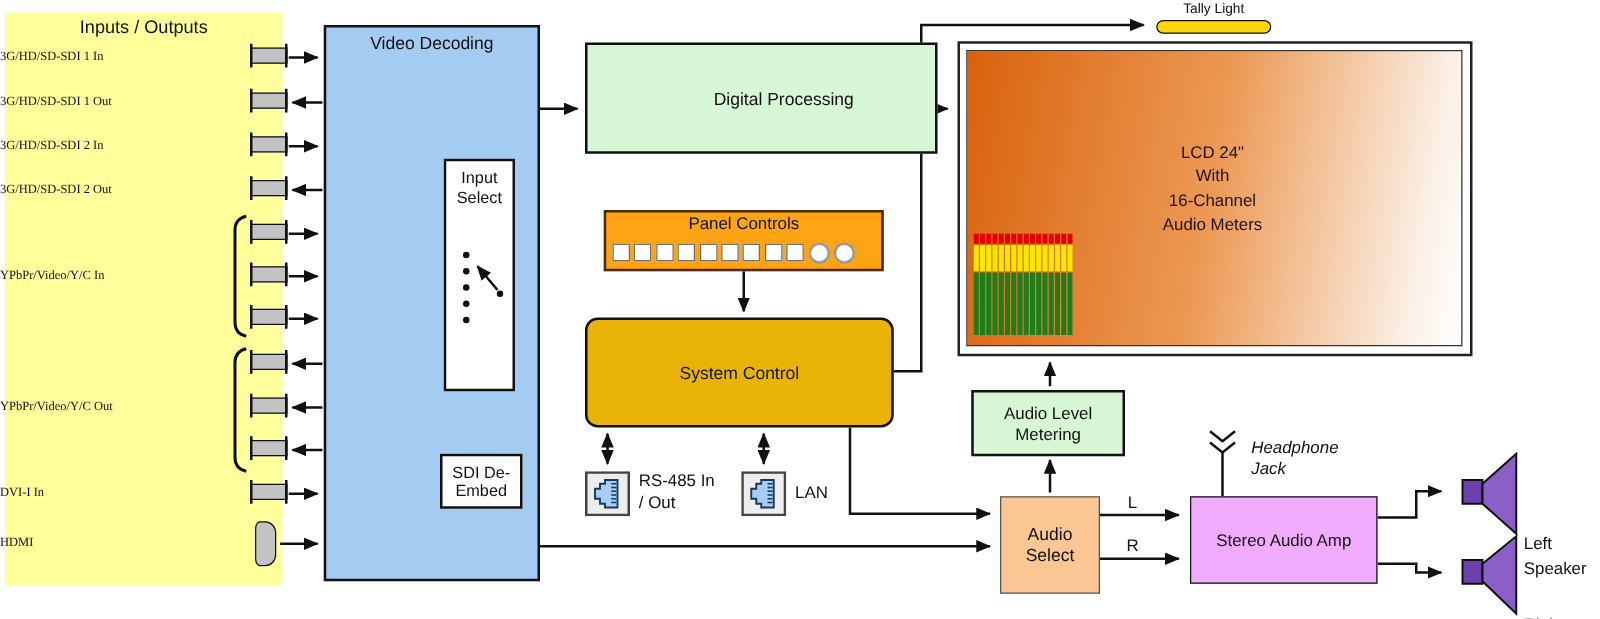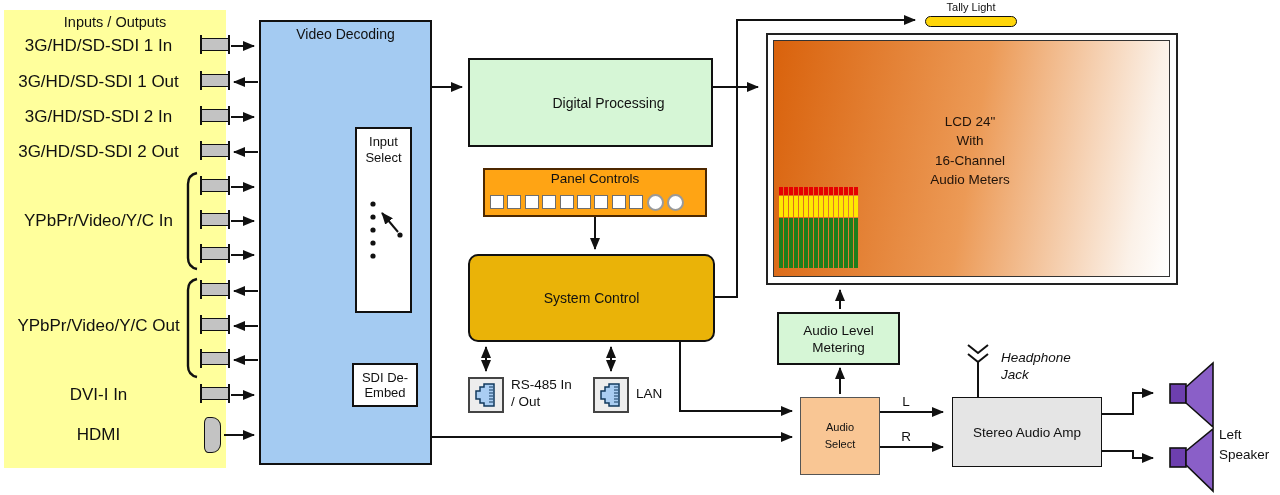--- a/index.html
+++ b/index.html
@@ -3,49 +3,49 @@
 <meta charset="utf-8">
 <style>
   html,body{margin:0;padding:0;background:#fff;}
   #stage{position:relative;width:1280px;height:495px;background:#fff;overflow:hidden;
          font-family:"Liberation Sans",sans-serif;color:#111;}
   .abs{position:absolute;box-sizing:border-box;}
   #wires{position:absolute;left:0;top:0;pointer-events:none;}
   
   .io-panel{left:4px;top:10px;width:222px;height:458px;background:#FFFF9C;}
   .io-title{left:4px;top:14px;width:222px;text-align:center;font-size:14.5px;}
-  .iolbl{left:0;width:197px;text-align:center;font-size:17px;line-height:16px;white-space:nowrap;}
+  .iolbl{left:0;width:197px;text-align:left;font-size:10px;line-height:16px;white-space:nowrap;font-family:Liberation Serif, serif;}
   
   .bnc{left:200px;width:30px;height:13px;background:#C3C3C3;border:1.6px solid #111;}
   .bnc::before,.bnc::after{content:"";position:absolute;top:-4px;bottom:-4px;width:1.6px;background:#111;}
   .bnc::before{left:-1px}.bnc::after{right:-1px}
   .hdmi{left:204px;top:417px;width:17px;height:36px;background:#C3C3C3;border:1.6px solid #111;
         border-radius:4px 9px 9px 4px / 6px 9px 9px 6px;}
   
   .blk{border:2px solid #111;display:flex;align-items:center;justify-content:center;
        text-align:center;font-size:14px;}
   .vd{left:259px;top:20px;width:173px;height:445px;}
   .vd-title{left:259px;top:26px;width:173px;text-align:center;font-size:14px;}
   .isel{left:355px;top:127px;width:57px;height:186px;background:#fff;border:2px solid #111;
         text-align:center;font-size:13px;line-height:16px;padding-top:5px;}
   .isel svg{position:absolute;left:0;top:60px;}
   .deembed{left:352px;top:363px;width:66px;height:44px;background:#fff;border:2px solid #111;
            display:flex;align-items:center;justify-content:center;text-align:center;
            font-size:13px;line-height:15px;}
-  .dp{left:468px;top:58px;width:245px;height:89px;padding-left:36px;}
+  .dp{left:468px;top:34px;width:282px;height:89px;padding-left:36px;}
   .pc{left:483px;top:168px;width:224px;height:49px;background:#FFA414;border:2px solid #4D2800;}
   .pc-title{left:483px;top:171px;width:224px;text-align:center;font-size:13.5px;}
   .pc-row{left:490px;top:192px;width:211px;height:20px;display:flex;align-items:center;gap:3.4px;}
   .pbtn{width:12px;height:12px;background:#fff;border:1.6px solid #6e6e6e;flex:none;}
   .pknob{width:13px;height:13px;background:#fff;border:2.6px solid #9a9a9a;border-radius:50%;flex:none;}
   .pknob:first-of-type{margin-left:auto;}
   .sc{left:468px;top:254px;width:247px;height:88px;}
   .alm{left:777px;top:312px;width:123px;height:53px;font-size:13.5px;line-height:17px;}
   .asel{left:800px;top:397px;width:80px;height:78px;border-width:1.8px;border-color:#555;
-        font-size:11px;line-height:17px;}
+        font-size:14px;line-height:17px;}
   .amp{left:952px;top:397px;width:150px;height:70px;border-width:1.8px;font-size:13.5px;white-space:nowrap;}
   
   .lcd-outer{left:766px;top:33px;width:412px;height:252px;background:#fff;border:2px solid #222;}
   .lcd-inner{left:773px;top:40px;width:397px;height:237px;border:1.6px solid #333;
              background:linear-gradient(100deg,#D9620C 0%,#EC9A56 50%,#FBF1E8 90%,#FFFFFF 100%);}
   .lcd-text{left:870px;top:112px;width:200px;text-align:center;font-size:13.5px;line-height:19.3px;color:#20130a;}
   .meters{left:779px;top:187px;display:flex;gap:1px;}
   .mbar{width:4px;display:flex;flex-direction:column;}
   .mbar .mr{height:8px;background:#E60000;margin-bottom:1px;}
   .mbar .my{height:21px;background:#FFE800;margin-bottom:1px;}
@@ -297,21 +297,21 @@
         <span class="mg"></span>
       </div>
     </div>
 
   <div class="abs blk alm" style="background: rgb(214, 246, 214);">
     <span style="width:95px">Audio Level Metering</span>
   </div>
   <div class="abs blk asel" style="background: rgb(249, 198, 148);">
     <span style="width:50px">Audio Select</span>
   </div>
-  <div class="abs blk amp" style="background: #e5e5e5;">
+  <div class="abs blk amp" style="background: #f0abfc;">
     <span>Stereo Audio Amp</span>
   </div>
   <div class="abs lr" style="left:896px;top:394px">L</div>
   <div class="abs lr" style="left:896px;top:429px">R</div>
   <div class="abs hp-lbl">Headphone Jack</div>
   <div class="abs spk-lbl" style="top:377px">Left Speaker</div>
   <div class="abs spk-lbl" style="top:442px">Right Speaker</div>
 
 </div>
 

